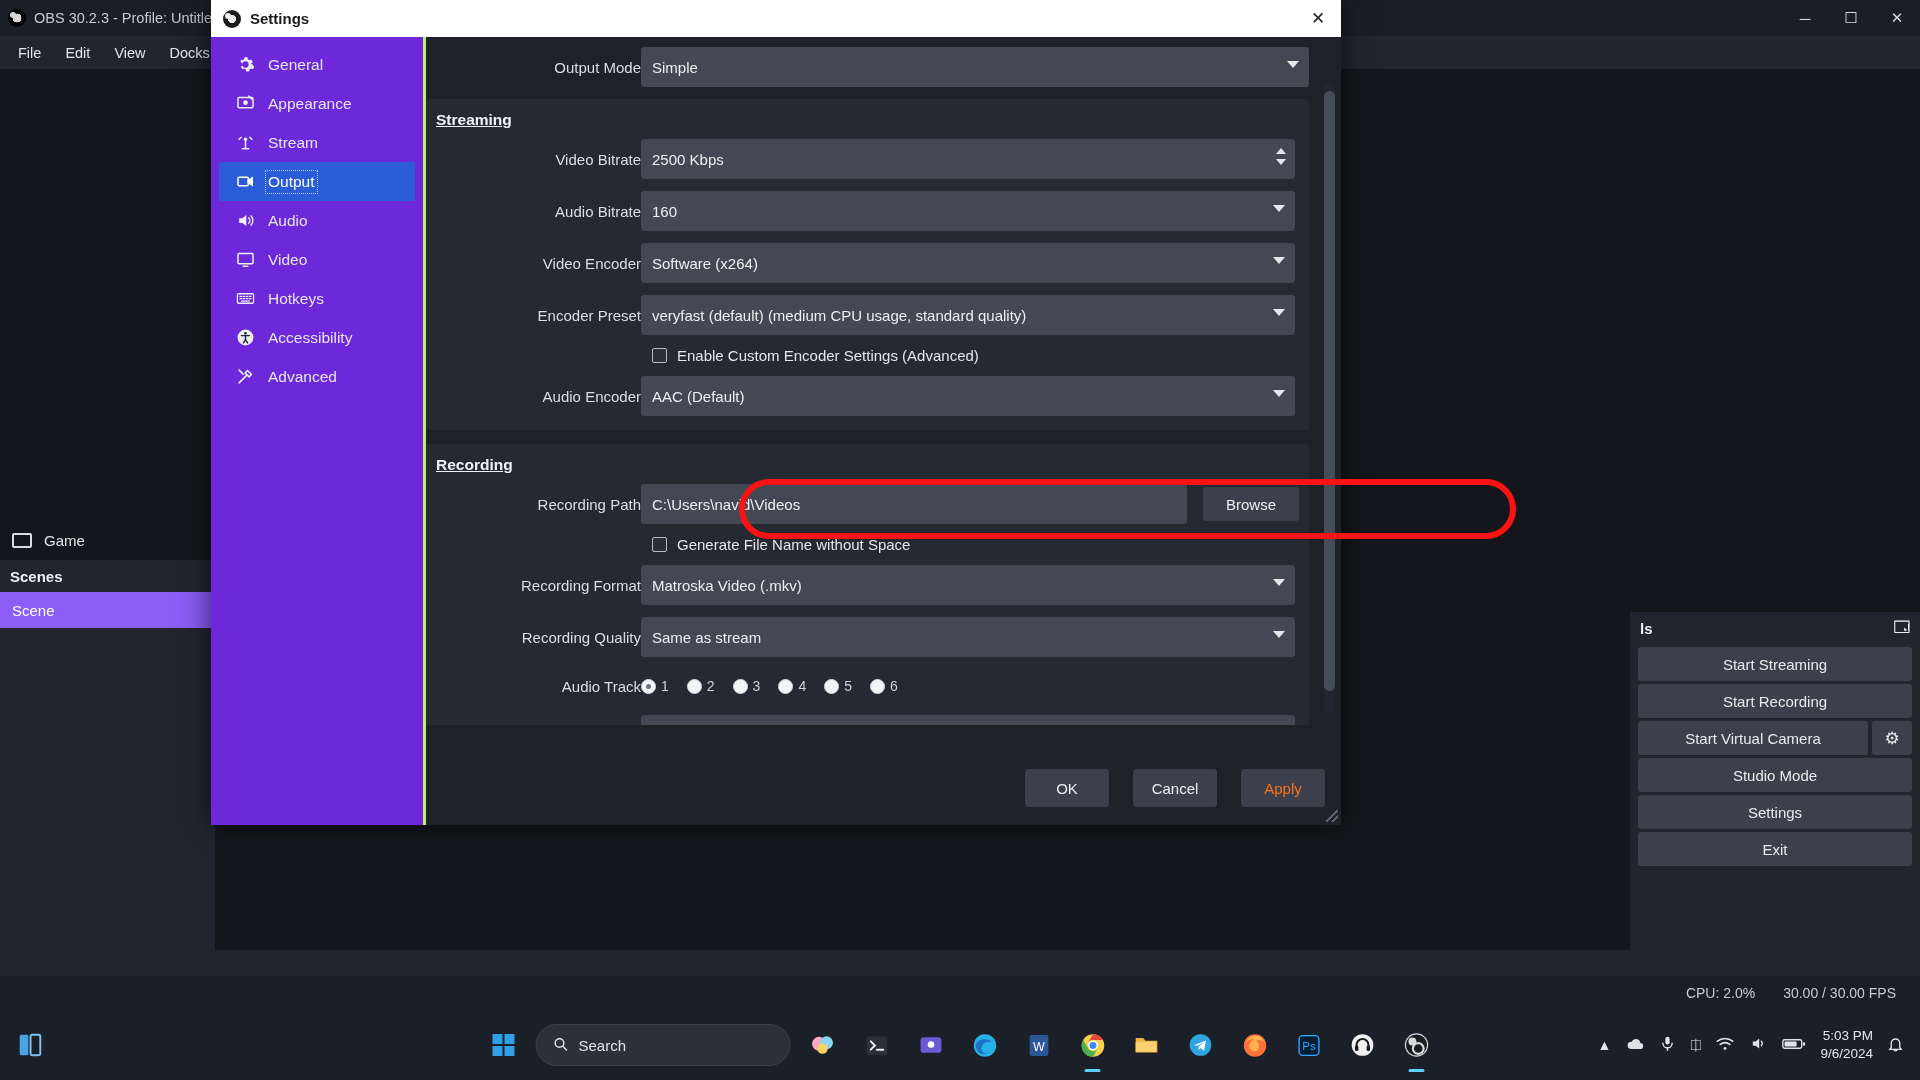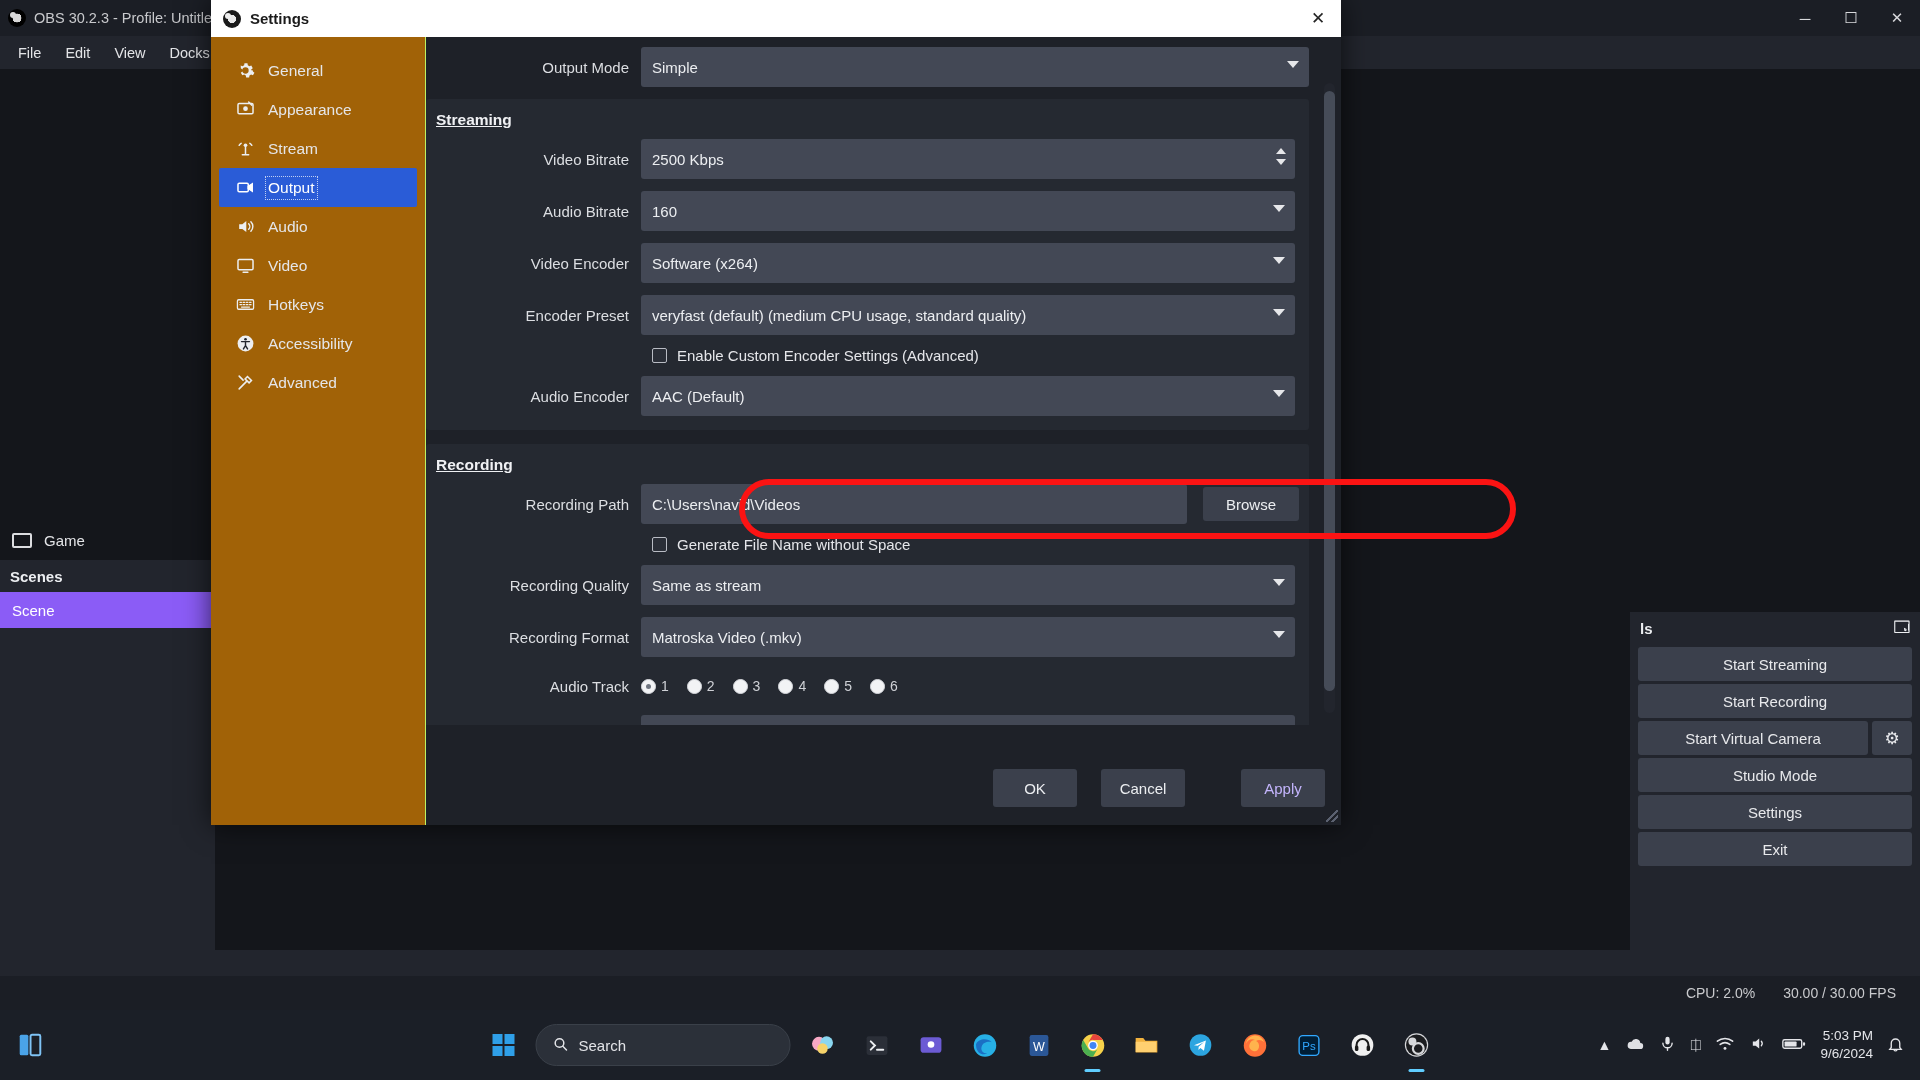--- a/index.html
+++ b/index.html
@@ -126,22 +126,22 @@
   #dlg-title { color: #1b1b1b; font-size: 15px; font-weight: bold; }
   #dlg-close {
     margin-left: auto; width: 46px; height: 37px; display:flex; align-items:center;
     justify-content:center; color: #252525; font-size: 17px;
   }
 
   #dlg-body { flex: 1; display: flex; min-height: 0; position: relative; }
 
   
   #dlg-sidebar {
-    width: 215px; background: #a16207; flex: none; padding-top: 14px;
-    border-right: 1px solid #bef264;
+    width: 215px; background: #6d28d9; flex: none; padding-top: 8px;
+    border-right: 3px solid #bef264;
   }
   .nav-item {
     height: 39px; display: flex; align-items: center; gap: 12px;
     padding-left: 16px; margin: 0 8px; color: #e5e6e9; font-size: 15.5px;
     border-radius: 2px;
   }
   .nav-item.active {
     background: #2a5cd7; color: #ffffff;
   }
   .nav-item.active .nav-label {
@@ -157,21 +157,21 @@
   }
   #pane-scroll {
     position: absolute; inset: 0 18px 100px 0; overflow: hidden;
     padding: 10px 14px 0 0;
   }
 
   .row {
     display: flex; align-items: center; min-height: 34px; margin-bottom: 12px;
   }
   .lbl {
-    width: 215px; text-align: right; padding-right: 12px; flex: none;
+    width: 215px; text-align: right; flex: none;
     color: #dcdee2; font-size: 15px;
   }
   .field {
     flex: 1; min-width: 0; height: 40px; background: #434855; border-radius: 3px;
     display: flex; align-items: center; position: relative;
   }
   .field .val {
     padding-left: 11px; color: #eceef1; font-size: 15px;
     white-space: nowrap; overflow: hidden; text-overflow: ellipsis;
   }
@@ -237,21 +237,21 @@
   #dlg-footer {
     position: absolute; right: 16px; bottom: 18px;
     display: flex; gap: 24px; align-items: center;
   }
   .dlg-btn {
     min-width: 84px; height: 38px; padding: 0 18px;
     background: #3b404c; border-radius: 3px;
     display:flex; align-items:center; justify-content:center;
     color: #eceef1; font-size: 15px;
   }
-  .dlg-btn.disabled { color: #c4b5fd; margin-left: 32px; }
+  .dlg-btn.disabled { color: #f97316; }
 
   #resize-grip {
     position: absolute; right: 3px; bottom: 3px; width: 12px; height: 12px;
     background:
       linear-gradient(135deg, transparent 45%, #5b6170 45% 55%, transparent 55%) ,
       linear-gradient(135deg, transparent 70%, #5b6170 70% 80%, transparent 80%);
   }
 
   
   #red-oval {
@@ -539,31 +539,31 @@
             <div class="dlg-btn" style="position:absolute; right:24px; height:34px; min-width:96px;">Browse</div>
           </div>
 
           <div class="chk-row">
             <div class="chk-spacer"></div>
             <div class="chkbox"></div>
             <span class="chk-label">Generate File Name without Space</span>
           </div>
 
           <div class="row">
+            <div class="lbl">Recording Format</div>
+            <div class="field">
+              <span class="val">Matroska Video (.mkv)</span>
+              <span class="combo-arrow"></span>
+            </div>
+          </div>
+
+          <div class="row">
             <div class="lbl">Recording Quality</div>
             <div class="field">
               <span class="val">Same as stream</span>
-              <span class="combo-arrow"></span>
-            </div>
-          </div>
-
-          <div class="row">
-            <div class="lbl">Recording Format</div>
-            <div class="field">
-              <span class="val">Matroska Video (.mkv)</span>
               <span class="combo-arrow"></span>
             </div>
           </div>
 
           <div class="row">
             <div class="lbl">Audio Track</div>
             <div class="radio-group">
               <label class="radio">
                   <span class="rb on"></span>
                   <span class="rb-num">1</span>

